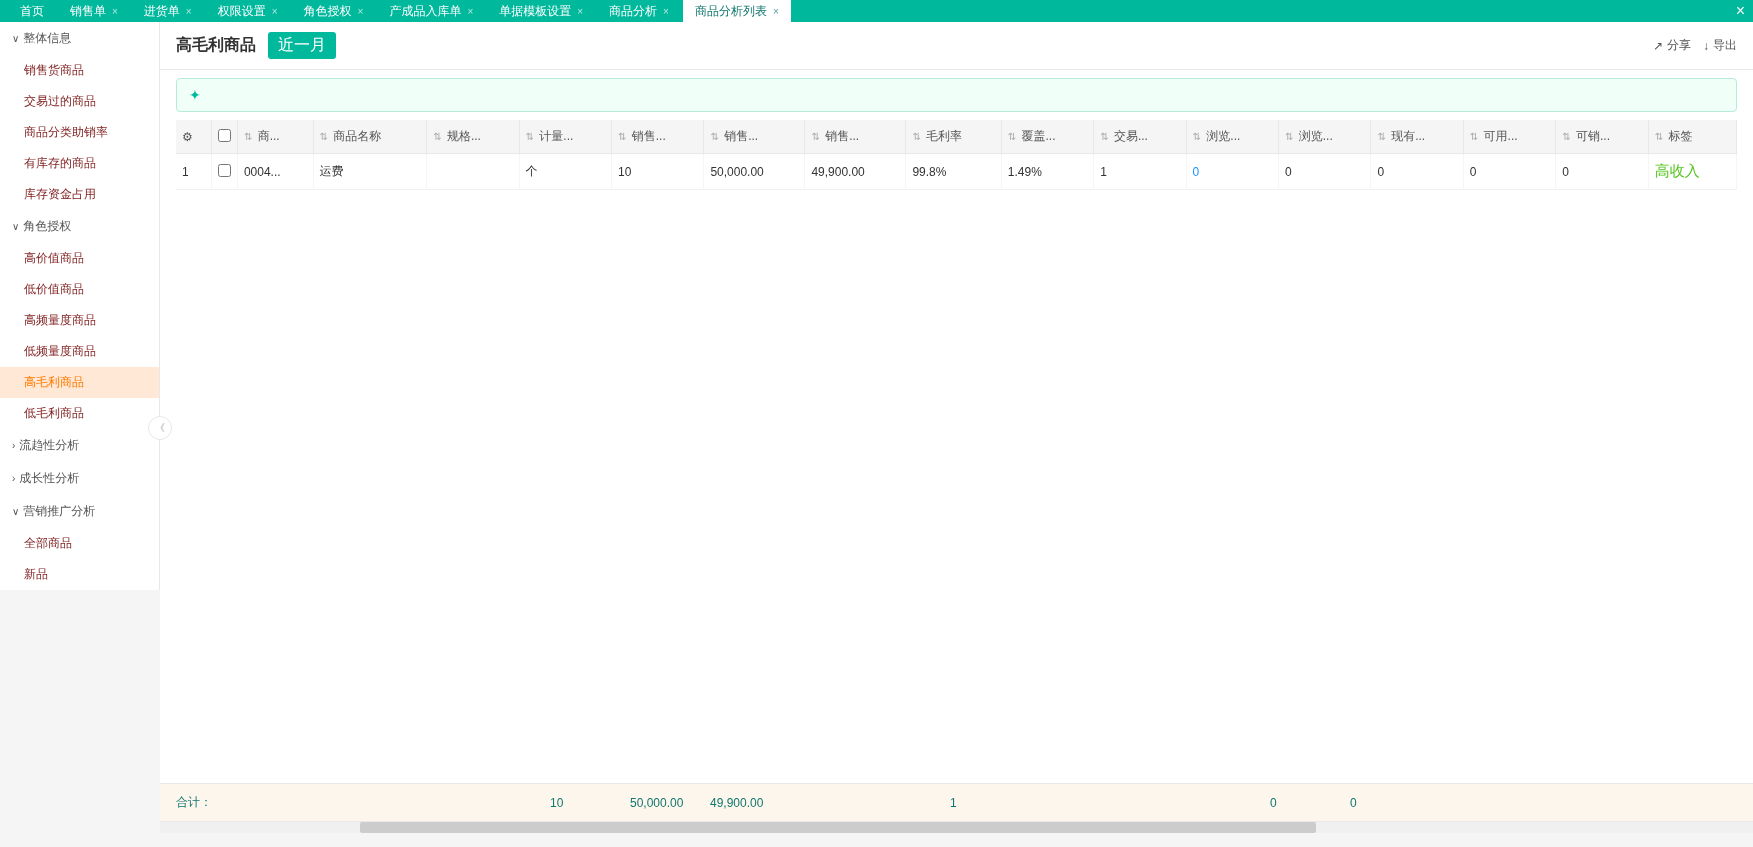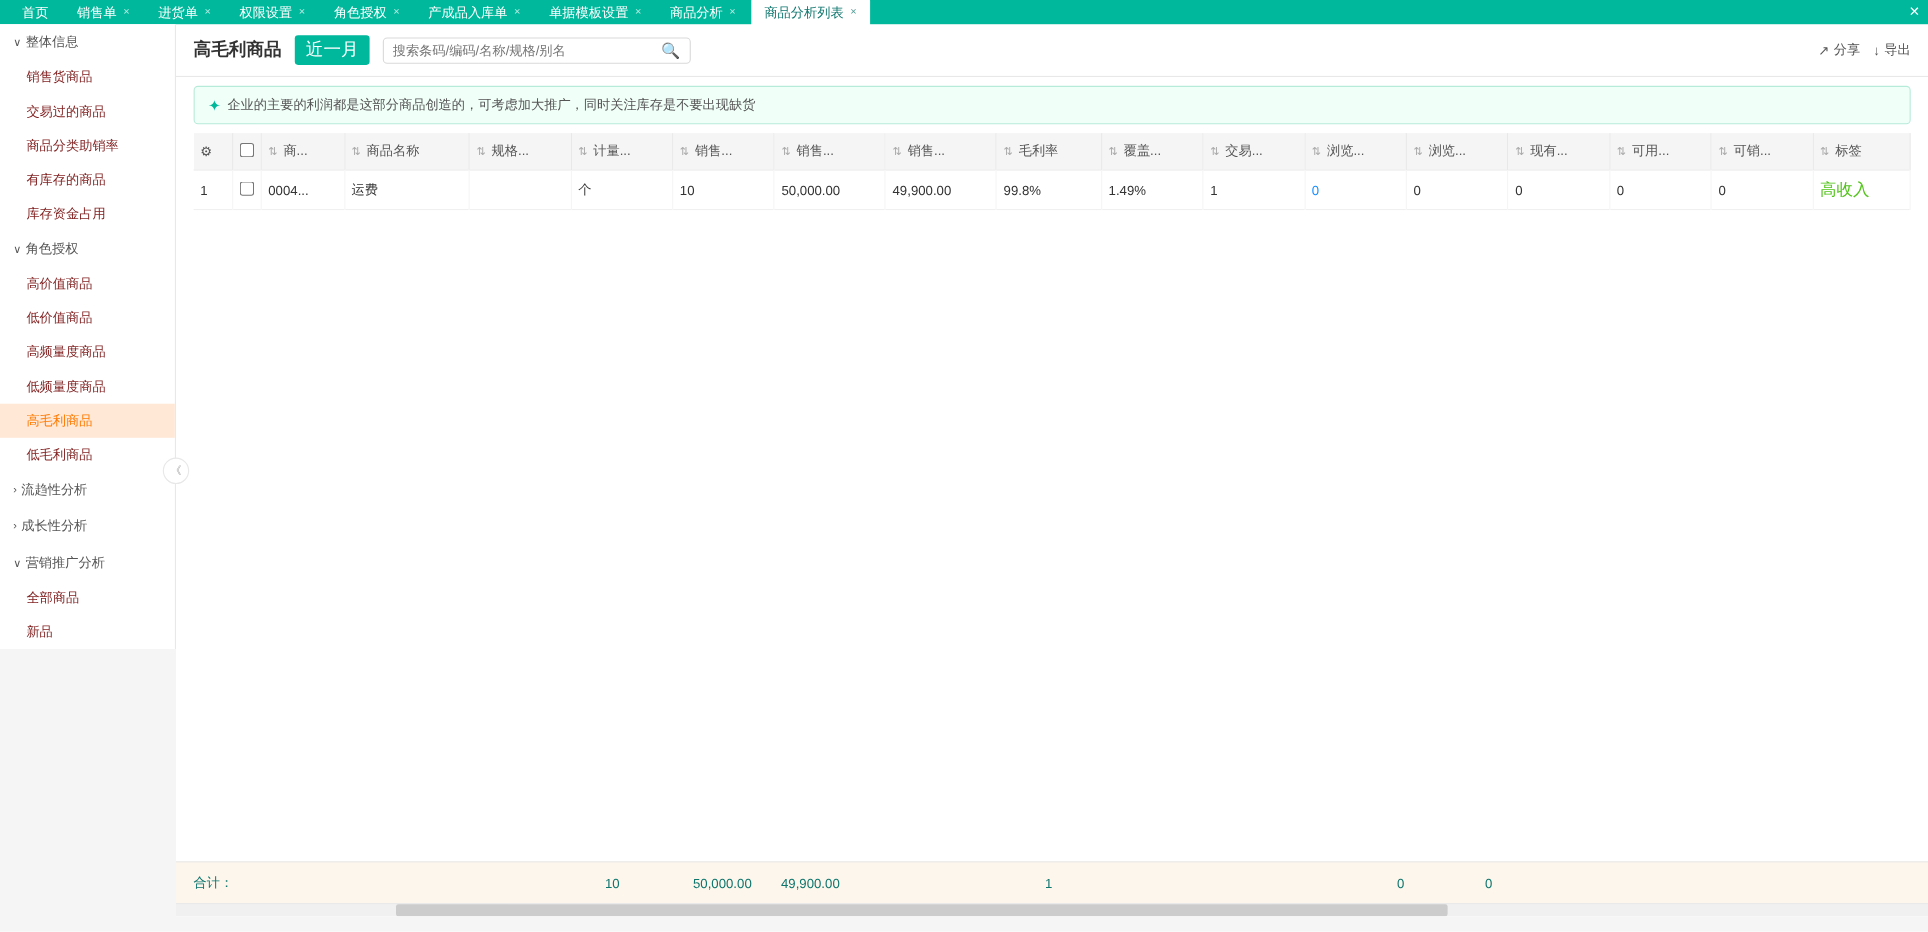--- a/index.html
+++ b/index.html
@@ -368,39 +368,34 @@
     <div class="sidebar-collapse">
       <span>《</span>
     </div>
   </div>
 
   <div class="content-area">
 
     <div class="content-header">
       <span class="content-title">高毛利商品</span>
       <button class="time-filter-btn">近一月</button>
-      <div class="search-box">
-        <input type="text" placeholder="搜索条码/编码/名称/规格/别名" style="">
-        <span class="search-icon">🔍</span>
-      </div>
       <div class="header-actions">
         <div class="action-btn">
           <span>↗</span>
           <span>分享</span>
         </div>
         <div class="action-btn">
           <span>↓</span>
           <span>导出</span>
         </div>
       </div>
     </div>
 
     <div class="info-banner">
       <span class="info-icon">✦</span>
-      <span>企业的主要的利润都是这部分商品创造的，可考虑加大推广，同时关注库存是不要出现缺货</span>
     </div>
 
     <div class="table-container">
       <table>
         <thead>
           <tr>
             <th>
               <span>⚙</span>
             </th>
             <th class="checkbox-cell">

